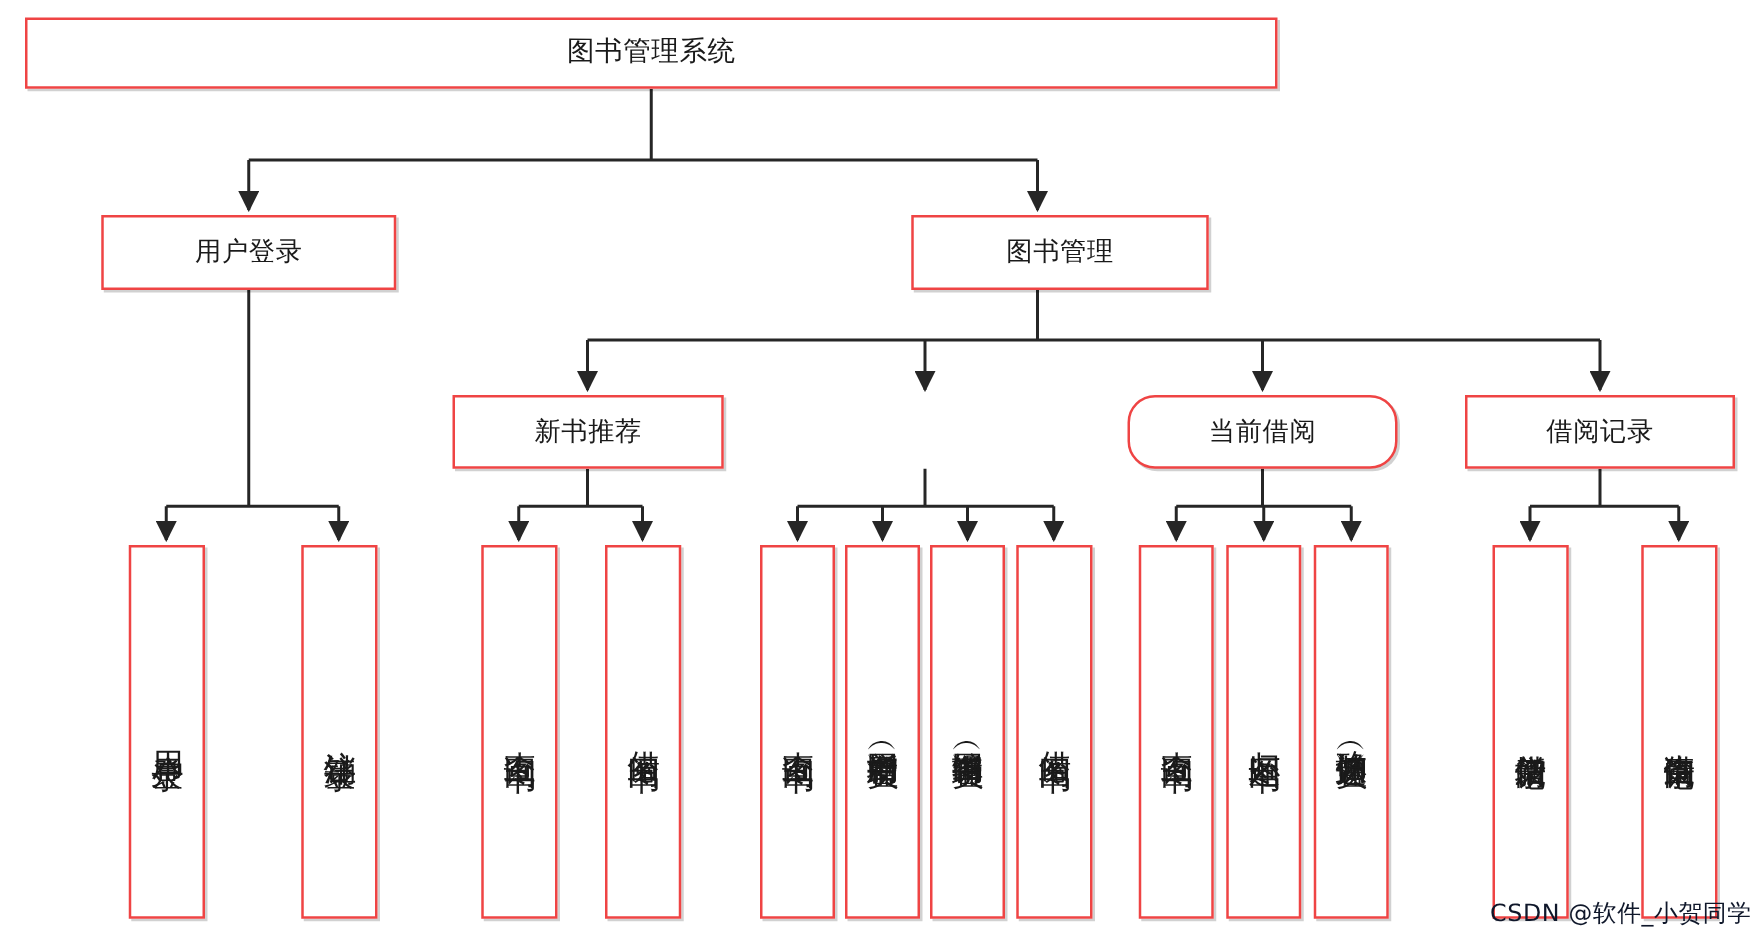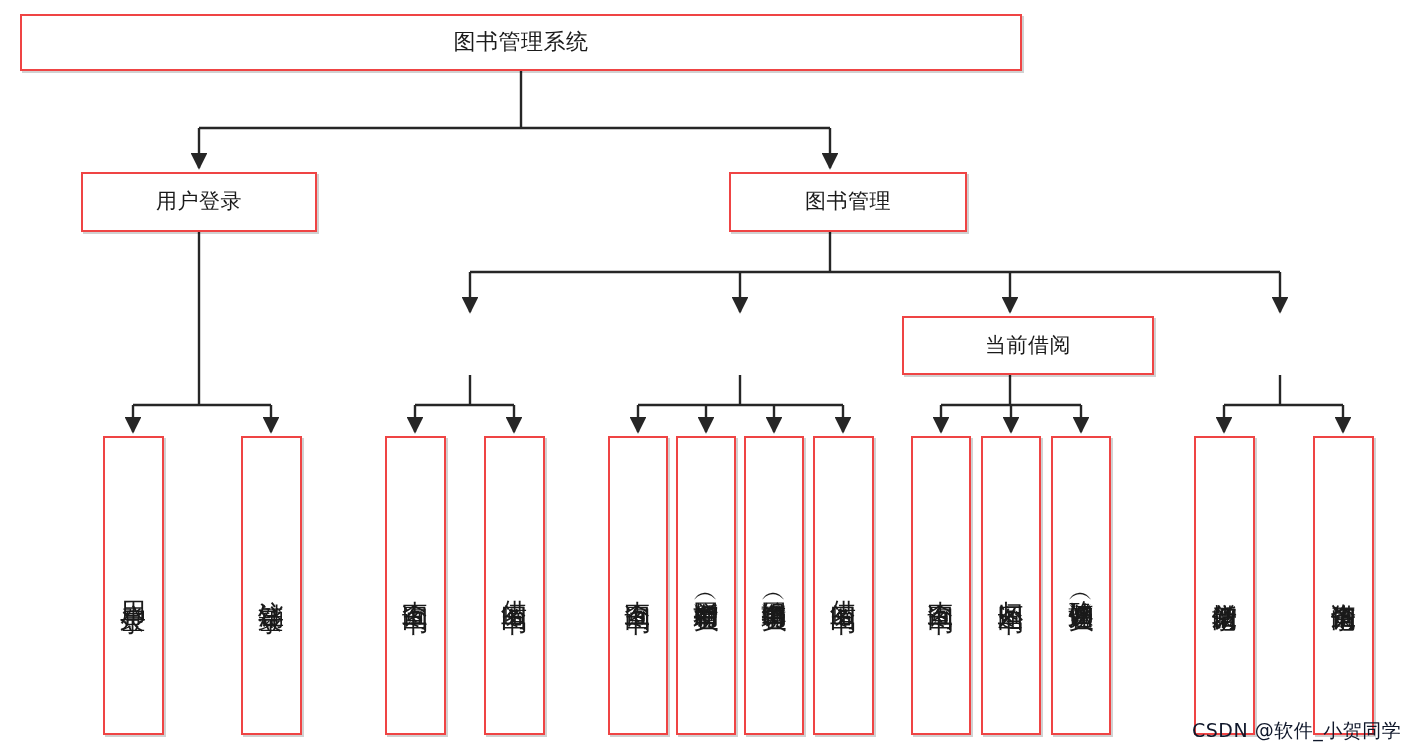--- a/index.html
+++ b/index.html
@@ -134,22 +134,28 @@
     <span class="label">图书管理系统</span>
   </div>
 
   <div class="node horizontal" style="left:81px; top:172px; width:236px; height:60px;">
     <span class="label">用户登录</span>
   </div>
   <div class="node horizontal" style="left:711px; top:172px; width:238px; height:60px;margin-left:18px;">
     <span class="label">图书管理</span>
   </div>
 
-  <div class="node horizontal" style="left:902px; top:316px; width:252px; height:59px;">
+  <div class="node horizontal" style="left:362px; top:316px; width:217px; height:59px;">
+    <span class="label">新书推荐</span>
+  </div>
+  <div class="node horizontal" style="left:902px; top:316px; width:216px; height:59px;border-radius:22px;">
     <span class="label">当前借阅</span>
+  </div>
+  <div class="node horizontal" style="left:1172px; top:316px; width:216px; height:59px;">
+    <span class="label">借阅记录</span>
   </div>
 
   <div class="node vertical" style="left:103px; top:436px; width:61px; height:299px;">
     <span class="label">用户登录</span>
   </div>
   <div class="node vertical" style="left:241px; top:436px; width:61px; height:299px;">
     <span class="label">注销登录</span>
   </div>
   <div class="node vertical" style="left:385px; top:436px; width:61px; height:299px;">
     <span class="label">查询图书</span>

